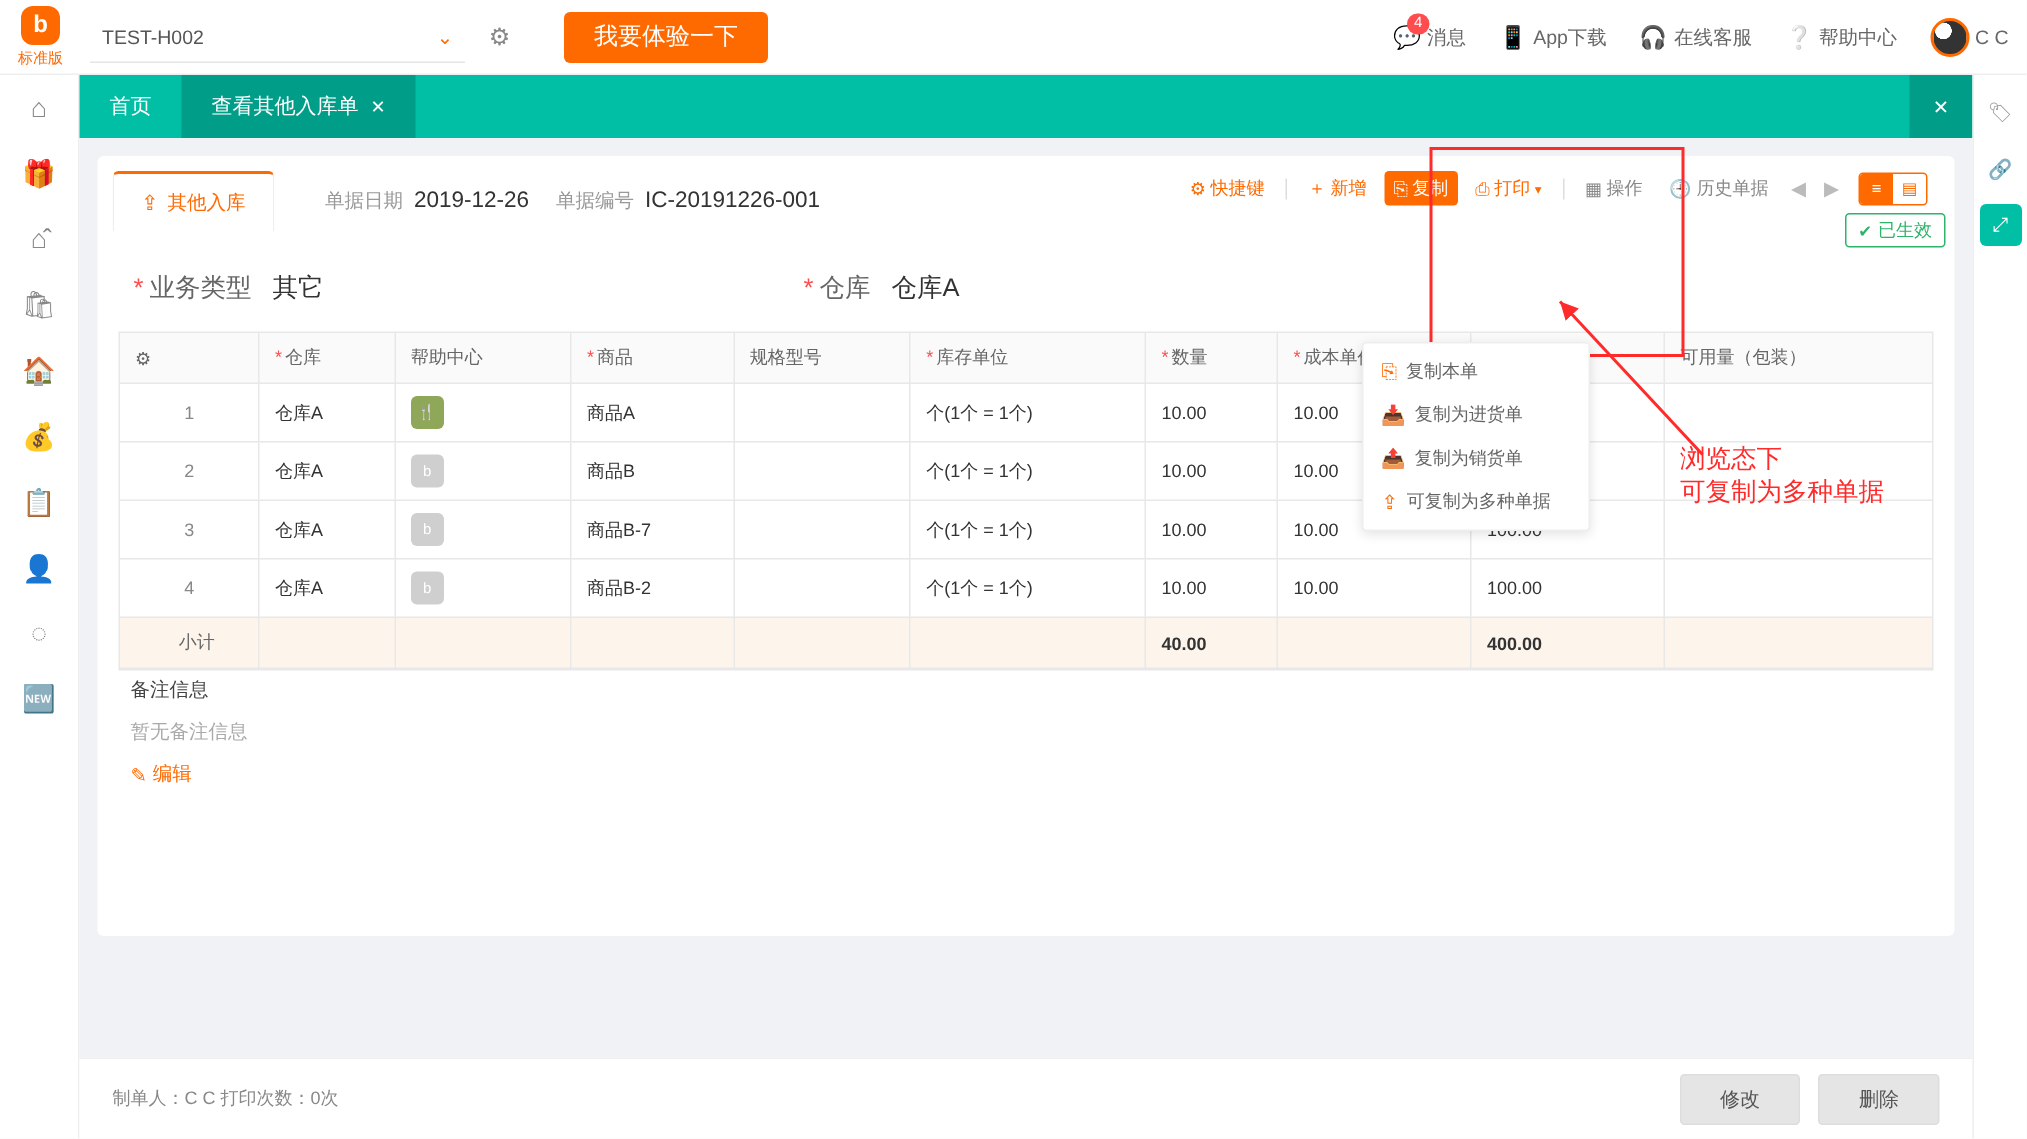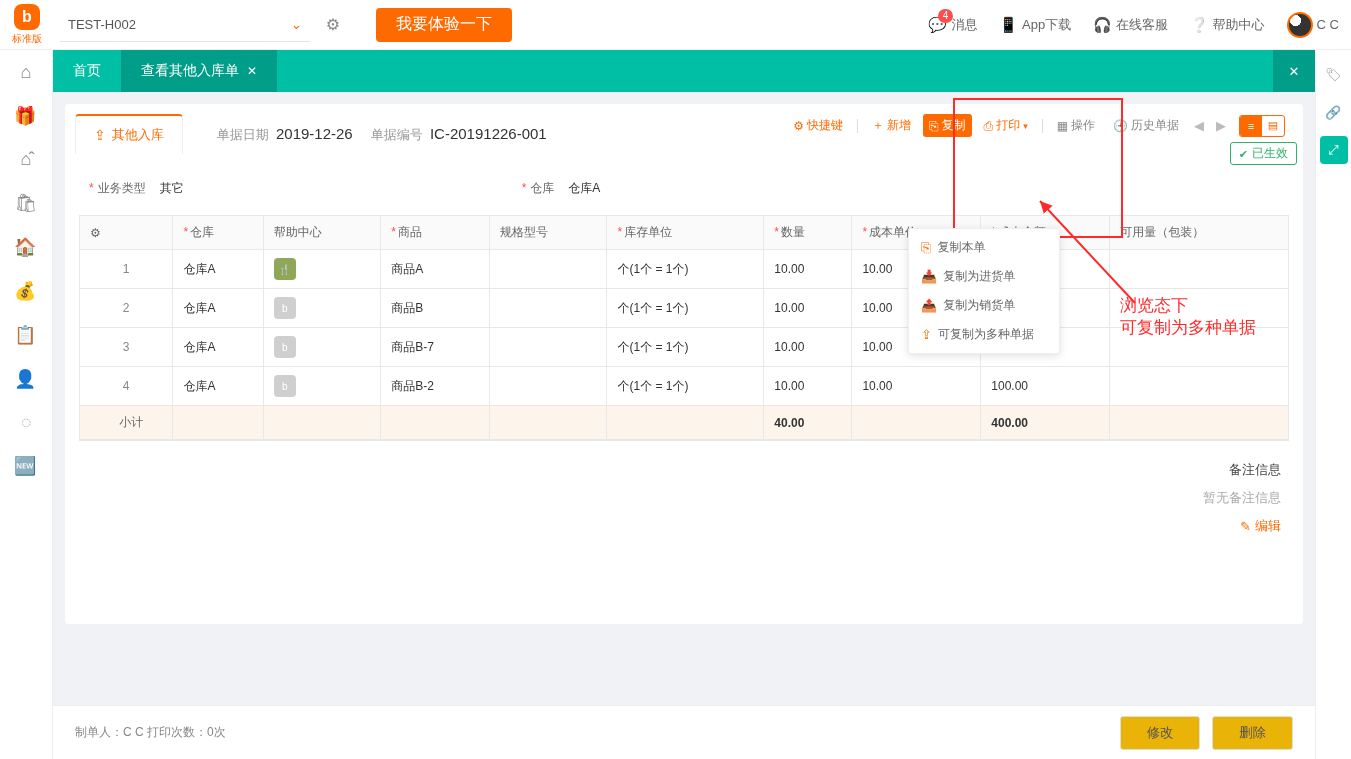--- a/index.html
+++ b/index.html
@@ -58,45 +58,45 @@
   .red-box-outer{ position:absolute; right: 228px; top: 98px; width: 170px; height: 140px; border:2px solid #ff2a2a; pointer-events:none; z-index:45;}
   .red-tip{ position:absolute; color:#ff2a2a; font-size:17px; line-height:22px; z-index:45;}
 
   .dropdown{ position:absolute; right: 255px; top: 136px; width: 152px; background:#fff; border:1px solid #eee; box-shadow:0 2px 8px rgba(0,0,0,.12); border-radius:3px; z-index:50; padding:4px 0;}
   .dropdown .dd-item{ display:flex; align-items:center; gap:6px; padding:6px 12px; color:#666; cursor:pointer; font-size:12px;}
   .dropdown .dd-item .ico{ color:#ff6a00; font-size:13px;}
 
   .status-badge{ position:absolute; right:18px; top:50px; border:1px solid #2db36a; color:#2db36a; border-radius:3px; padding:2px 8px; font-size:12px; display:flex; align-items:center; gap:4px;}
   .status-badge .dot::before{content:"✔"; font-size:11px;}
 
-  .form-row{ display:flex; gap:58px; padding: 26px 24px 18px 24px; font-size:12px;}
+  .form-row{ display:flex; gap:40px; padding: 26px 24px 18px 24px; font-size:17px;}
   .form-row .req{ color:#ff4d4f; margin-right:4px;}
   .form-row .flabel{ color:#666; margin-right:14px;}
 
   .table-wrap{ margin: 0 14px; border:1px solid #e8e8e8; }
   table{ width:100%; border-collapse:collapse;}
   th, td{ border-right:1px solid #e8e8e8; border-bottom:1px solid #e8e8e8; padding:8px 10px; text-align:left; font-size:12px; font-weight:normal;}
   thead th{ background:#fafafa; color:#666;}
   thead th .req{ color:#ff4d4f; margin-right:2px;}
   tbody tr td:first-child{ text-align:center; color:#888;}
   .img-chip{ width:22px; height:22px; border-radius:4px; display:inline-flex; align-items:center; justify-content:center; color:#fff; font-size:10px;}
   .chip-green{ background:#8fa758;}
   .chip-gray{ background:#cfcfcf;}
   tfoot td{ background:#fdf5ec; font-weight:700; color:#333;}
   tfoot td:first-child{ text-align:center; font-weight:normal; color:#666;padding-left:20px;}
 
-  .remark-block{ padding: 20px 22px; text-align: right;}
+  .remark-block{ padding: 4px 22px;}
   .remark-block .ttl{ color:#444; margin-bottom:10px;}
   .remark-block .empty{ color:#aaa; margin-bottom:10px;}
   .remark-block .edit{ color:#ff6a00; cursor:pointer; display:inline-flex; align-items:center; gap:4px;}
 
   .footer{ height:54px; border-top:1px solid #eee; display:flex; align-items:center; padding:0 22px; background:#fff;}
   .footer .info{ color:#888; font-size:12px;}
   .footer .spacer{flex:1;}
-  .footer button.fbtn{ height:34px; padding:0 26px; border:1px solid #ddd; background:#eab308; border-radius:3px; cursor:pointer; color:#555; margin-left:12px;}
+  .footer button.fbtn{ height:34px; padding:0 26px; border:1px solid #ddd; background:#e5e5e5; border-radius:3px; cursor:pointer; color:#555; margin-left:12px;}
 
   .right-rail{ width:36px; background:#fff; border-left:1px solid #eee; display:flex; flex-direction:column; align-items:center; gap:10px; padding-top:10px;}
   .right-rail .rr{ width:28px; height:28px; display:flex; align-items:center; justify-content:center; border-radius:4px; color:#999; cursor:pointer;}
   .right-rail .rr.active{ background:#00bfa5; color:#fff;}
   svg.arrow { position:absolute; pointer-events:none; z-index:44; }
 </style>
 </head>
 <body>
 
 <div class="app">

